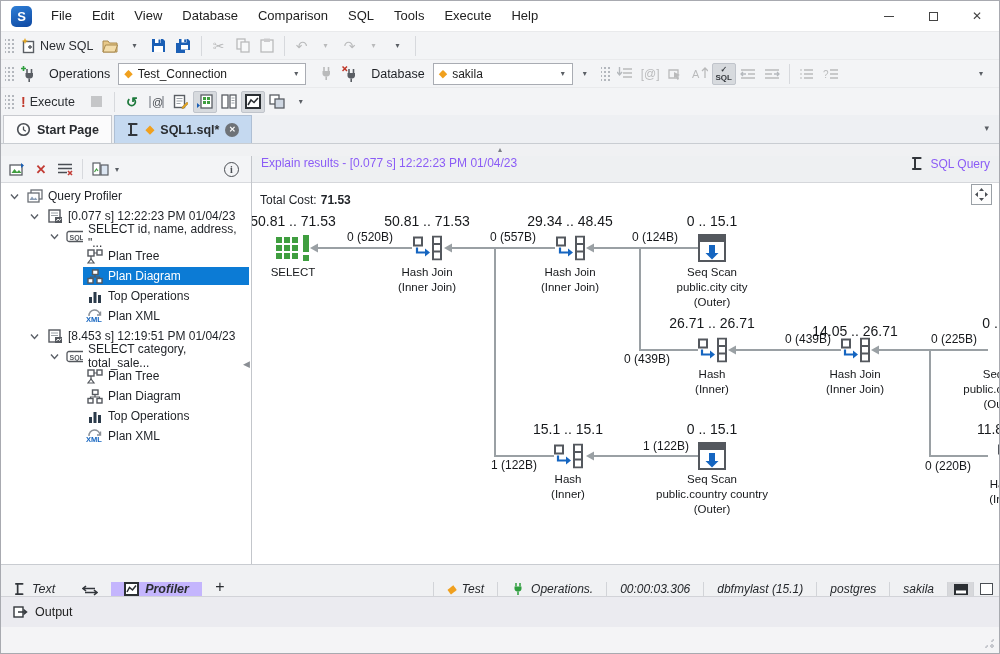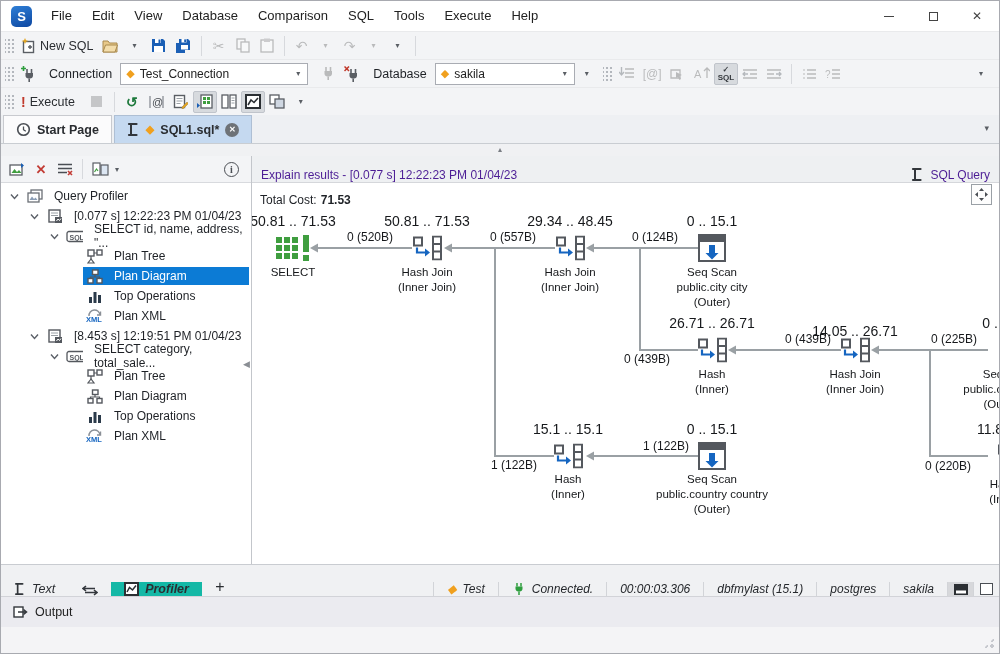--- a/index.html
+++ b/index.html
@@ -43,42 +43,42 @@
 
   
   .main{flex:1 1 auto;display:flex;min-height:0;background:#fff;}
   .left-panel{width:251px;flex:0 0 251px;border-right:1px solid #c3c6cb;display:flex;flex-direction:column;position:relative;background:#fff;}
   .panel-toolbar{height:27px;background:#f3f4f6;border-bottom:1px solid #d8dade;display:flex;align-items:center;padding:0 4px;flex:0 0 27px;}
   .panel-toolbar .tb{height:21px;}
   .info-circle{width:15px;height:15px;border:1.4px solid #4a4e54;border-radius:50%;font-size:10px;font-family:"Liberation Serif",serif;font-weight:bold;color:#4a4e54;display:flex;align-items:center;justify-content:center;}
   .tree{flex:1;padding-top:3px;overflow:hidden;}
   .tree-row{height:20px;display:flex;align-items:center;cursor:default;}
   .chev-slot{width:18px;flex:0 0 18px;display:flex;justify-content:center;}
-  .tree-content{flex:1;display:flex;align-items:center;gap:11px;height:18px;padding:0 3px;margin-right:2px;font-size:12px;color:#1e2126;}
+  .tree-content{flex:1;display:flex;align-items:center;gap:5px;height:18px;padding:0 3px;margin-right:2px;font-size:12px;color:#1e2126;}
   .tree-row.selected .tree-content{background:#0c7bd5;color:#fff;}
   .tree-icon{width:17px;display:flex;justify-content:center;flex:0 0 17px;}
   .splitter-arrow{position:absolute;right:1px;top:203px;color:#8a8e94;font-size:9px;line-height:10px;}
 
   .right-panel{flex:1;display:flex;flex-direction:column;min-width:0;}
-  .results-header{height:27px;background:#eef0f2;border-bottom:1px solid #d5d7db;display:flex;align-items:flex-end;padding:0 9px;font-size:12px;color:#4c1d95;flex:0 0 27px;}
+  .results-header{height:27px;background:#eef0f2;border-bottom:1px solid #d5d7db;display:flex;align-items:flex-start;padding:0 9px;font-size:12px;color:#8b5cf6;flex:0 0 27px;}
   .results-header .right{margin-left:auto;display:flex;align-items:center;gap:6px;}
   .cost-bar{height:24px;background:#fff;display:flex;align-items:flex-end;padding:0 8px;font-size:12px;flex:0 0 24px;position:relative;}
   .cost-bar b{margin-left:4px;}
   .fit-btn{position:absolute;right:7px;top:1px;width:21px;height:21px;border:1px solid #9aa0a6;background:#fdfdfd;display:flex;align-items:center;justify-content:center;}
   .plan-canvas{position:relative;flex:1;background:#fff;overflow:hidden;}
   .dnode-icon{position:absolute;transform:translate(-50%,-50%);line-height:0;}
   .dnode-cost,.dnode-label,.edge-label{position:absolute;transform:translate(-50%,-50%);white-space:nowrap;color:#16181b;}
   .dnode-cost{font-size:14px;}
   .dnode-label{font-size:11.5px;}
   .edge-label{font-size:12px;}
 
   
   .bottom-tabbar{height:32px;background:#f0f1f3;border-top:1px solid #c9ccd1;display:flex;align-items:flex-end;flex:0 0 32px;font-size:12.5px;font-style:italic;}
   .btab{display:flex;align-items:center;gap:6px;padding:0 13px;color:#2a2d31;}
-  .btab.active{background:#14b8a6;font-weight:bold;}
+  .btab.active{background:#c4b5fd;font-weight:bold;}
   .bsep{width:1px;background:#d2d4d8;margin:5px 0;}
   .status-right{margin-left:auto;display:flex;align-items:stretch;}
   .status-cell{display:flex;align-items:center;gap:6px;padding:0 13px;border-left:1px solid #d2d4d8;font-size:12px;color:#25282c;white-space:nowrap;}
   .status-btn{width:26px;display:flex;align-items:center;justify-content:center;border-left:1px solid #d2d4d8;}
   .status-btn.pressed{background:#d7d8db;}
   .outline-sq{width:13px;height:12px;border:1.6px solid #4a4e54;background:#fff;}
 
   .output-bar{height:31px;background:#ebebf0;border-top:1px solid #d2d3d8;display:flex;align-items:center;padding:0 12px;gap:7px;font-size:12.5px;color:#222;flex:0 0 31px;}
   .bottom-filler{height:26px;background:#f4f4f6;flex:0 0 26px;position:relative;}
   .grip-dots{position:absolute;right:3px;bottom:3px;width:14px;height:14px;background-image:radial-gradient(circle,#c6c8ce 1.6px,transparent 1.8px);background-size:6px 6px;background-position:1px 1px;clip-path:polygon(100% 0,100% 100%,0 100%);}
@@ -189,21 +189,21 @@
   <div class="toolbar">
     <div class="grip"></div>
     <div class="tb">
       <svg width="16" height="16">
           <path d="M6 3v4M10.5 3v4" stroke="#5a5e64" stroke-width="1.6"></path>
           <path d="M4.5 7h7.5v2.5c0 1.7-1.3 3-3 3h-1.5c-1.7 0-3-1.3-3-3z" fill="#5a5e64"></path>
           <path d="M8.2 12.5V16" stroke="#5a5e64" stroke-width="1.6"></path>
           <path d="M2.5 0v5M0 2.5h5" stroke="#2e9e3e" stroke-width="1.6"></path>
         </svg>
     </div>
-    <span style="padding:0 8px;font-size:12.5px;">Connection</span>
+    <span style="padding:0 8px;font-size:12.5px;">Operations</span>
     <div class="combo" style="width:188px;">
       <span class="diamond">◆</span>
       <span>Test_Connection</span>
       <span class="caret">▾</span>
     </div>
     <div class="tb disabled" style="margin-left:8px;">
       <svg width="16" height="16">
           <path d="M6 1v4M10.5 1v4" stroke="#5a5e64" stroke-width="1.6"></path>
           <path d="M4.5 5h7.5v2.5c0 1.7-1.3 3-3 3h-1.5c-1.7 0-3-1.3-3-3z" fill="#5a5e64"></path>
           <path d="M8.2 10.5V14" stroke="#5a5e64" stroke-width="1.6"></path>
@@ -776,21 +776,21 @@
           <span>Test</span>
         </div>
         <div class="status-cell">
           <span style="display: inline-flex;">
             <svg width="14" height="14">
               <path d="M5 1v3.5M9 1v3.5" stroke="#2e9e3e" stroke-width="1.5"></path>
               <path d="M3.5 4.5h7v2.3c0 1.6-1.2 2.8-2.8 2.8h-1.4c-1.6 0-2.8-1.2-2.8-2.8z" fill="#2e9e3e"></path>
               <path d="M7 9.6V13" stroke="#2e9e3e" stroke-width="1.5"></path>
             </svg>
           </span>
-          <span>Connected.</span>
+          <span>Operations.</span>
         </div>
         <div class="status-cell">
           <span>00:00:03.306</span>
         </div>
         <div class="status-cell">
           <span>dbfmylast (15.1)</span>
         </div>
         <div class="status-cell">
           <span>postgres</span>
         </div>

